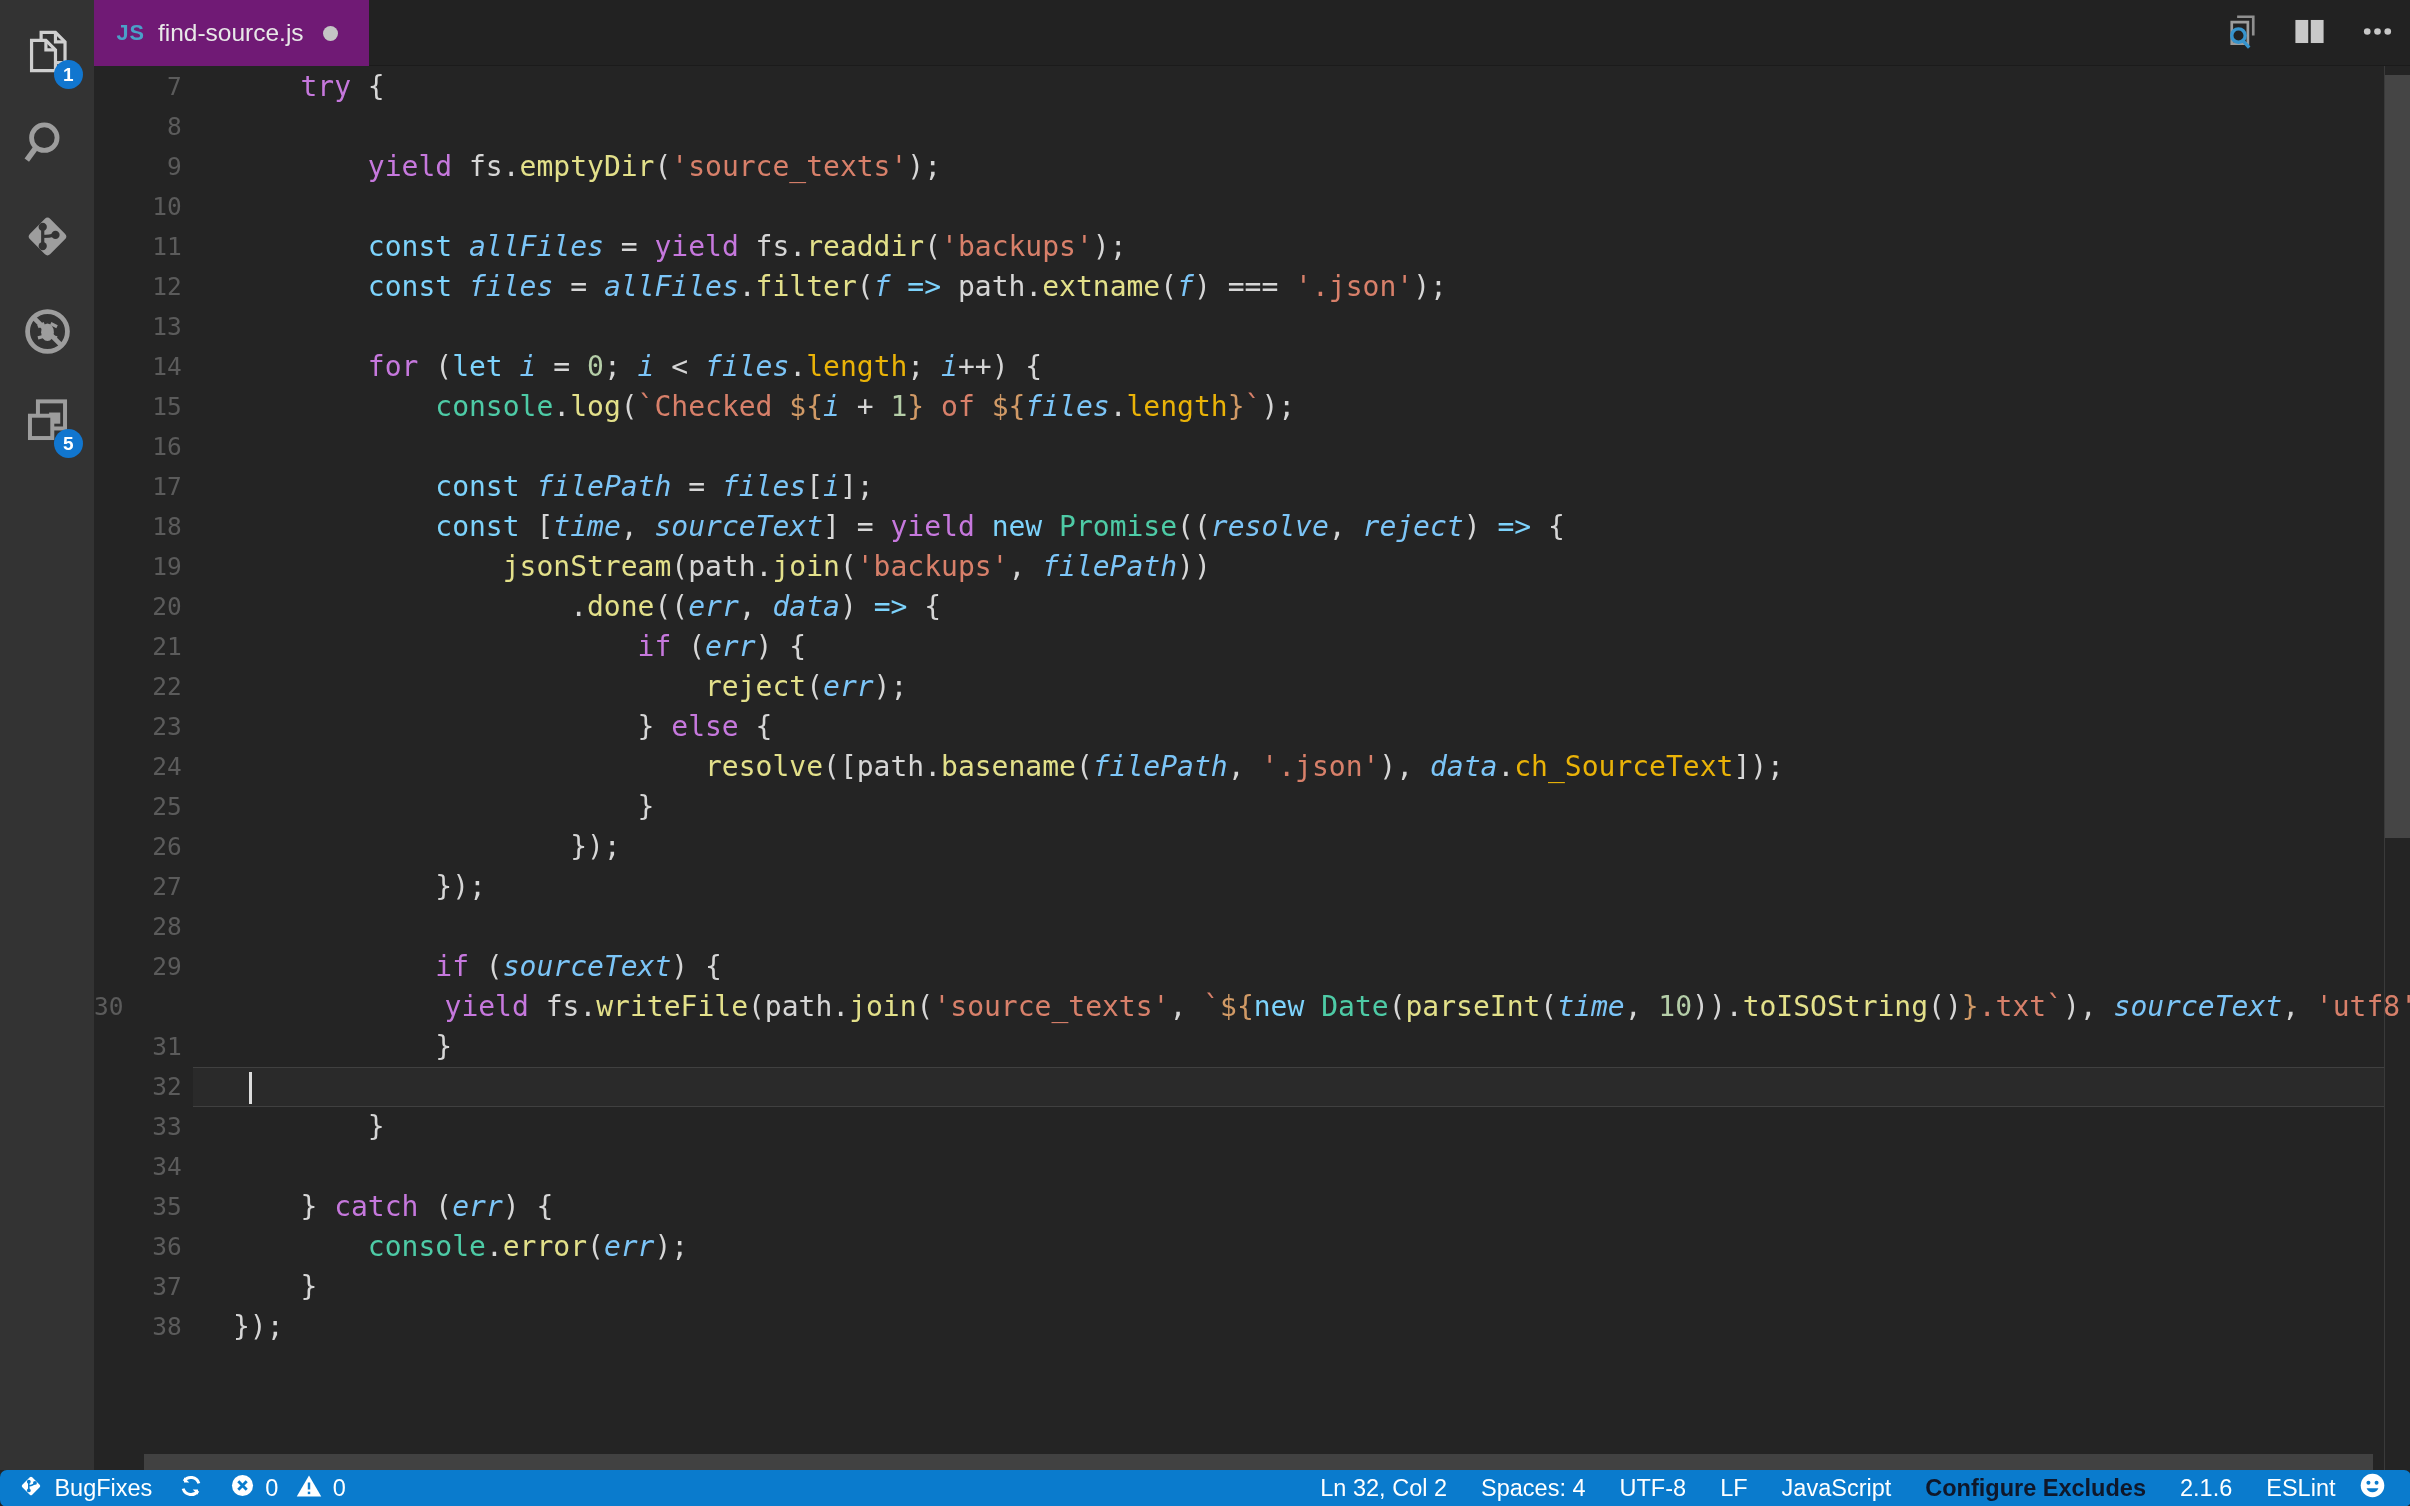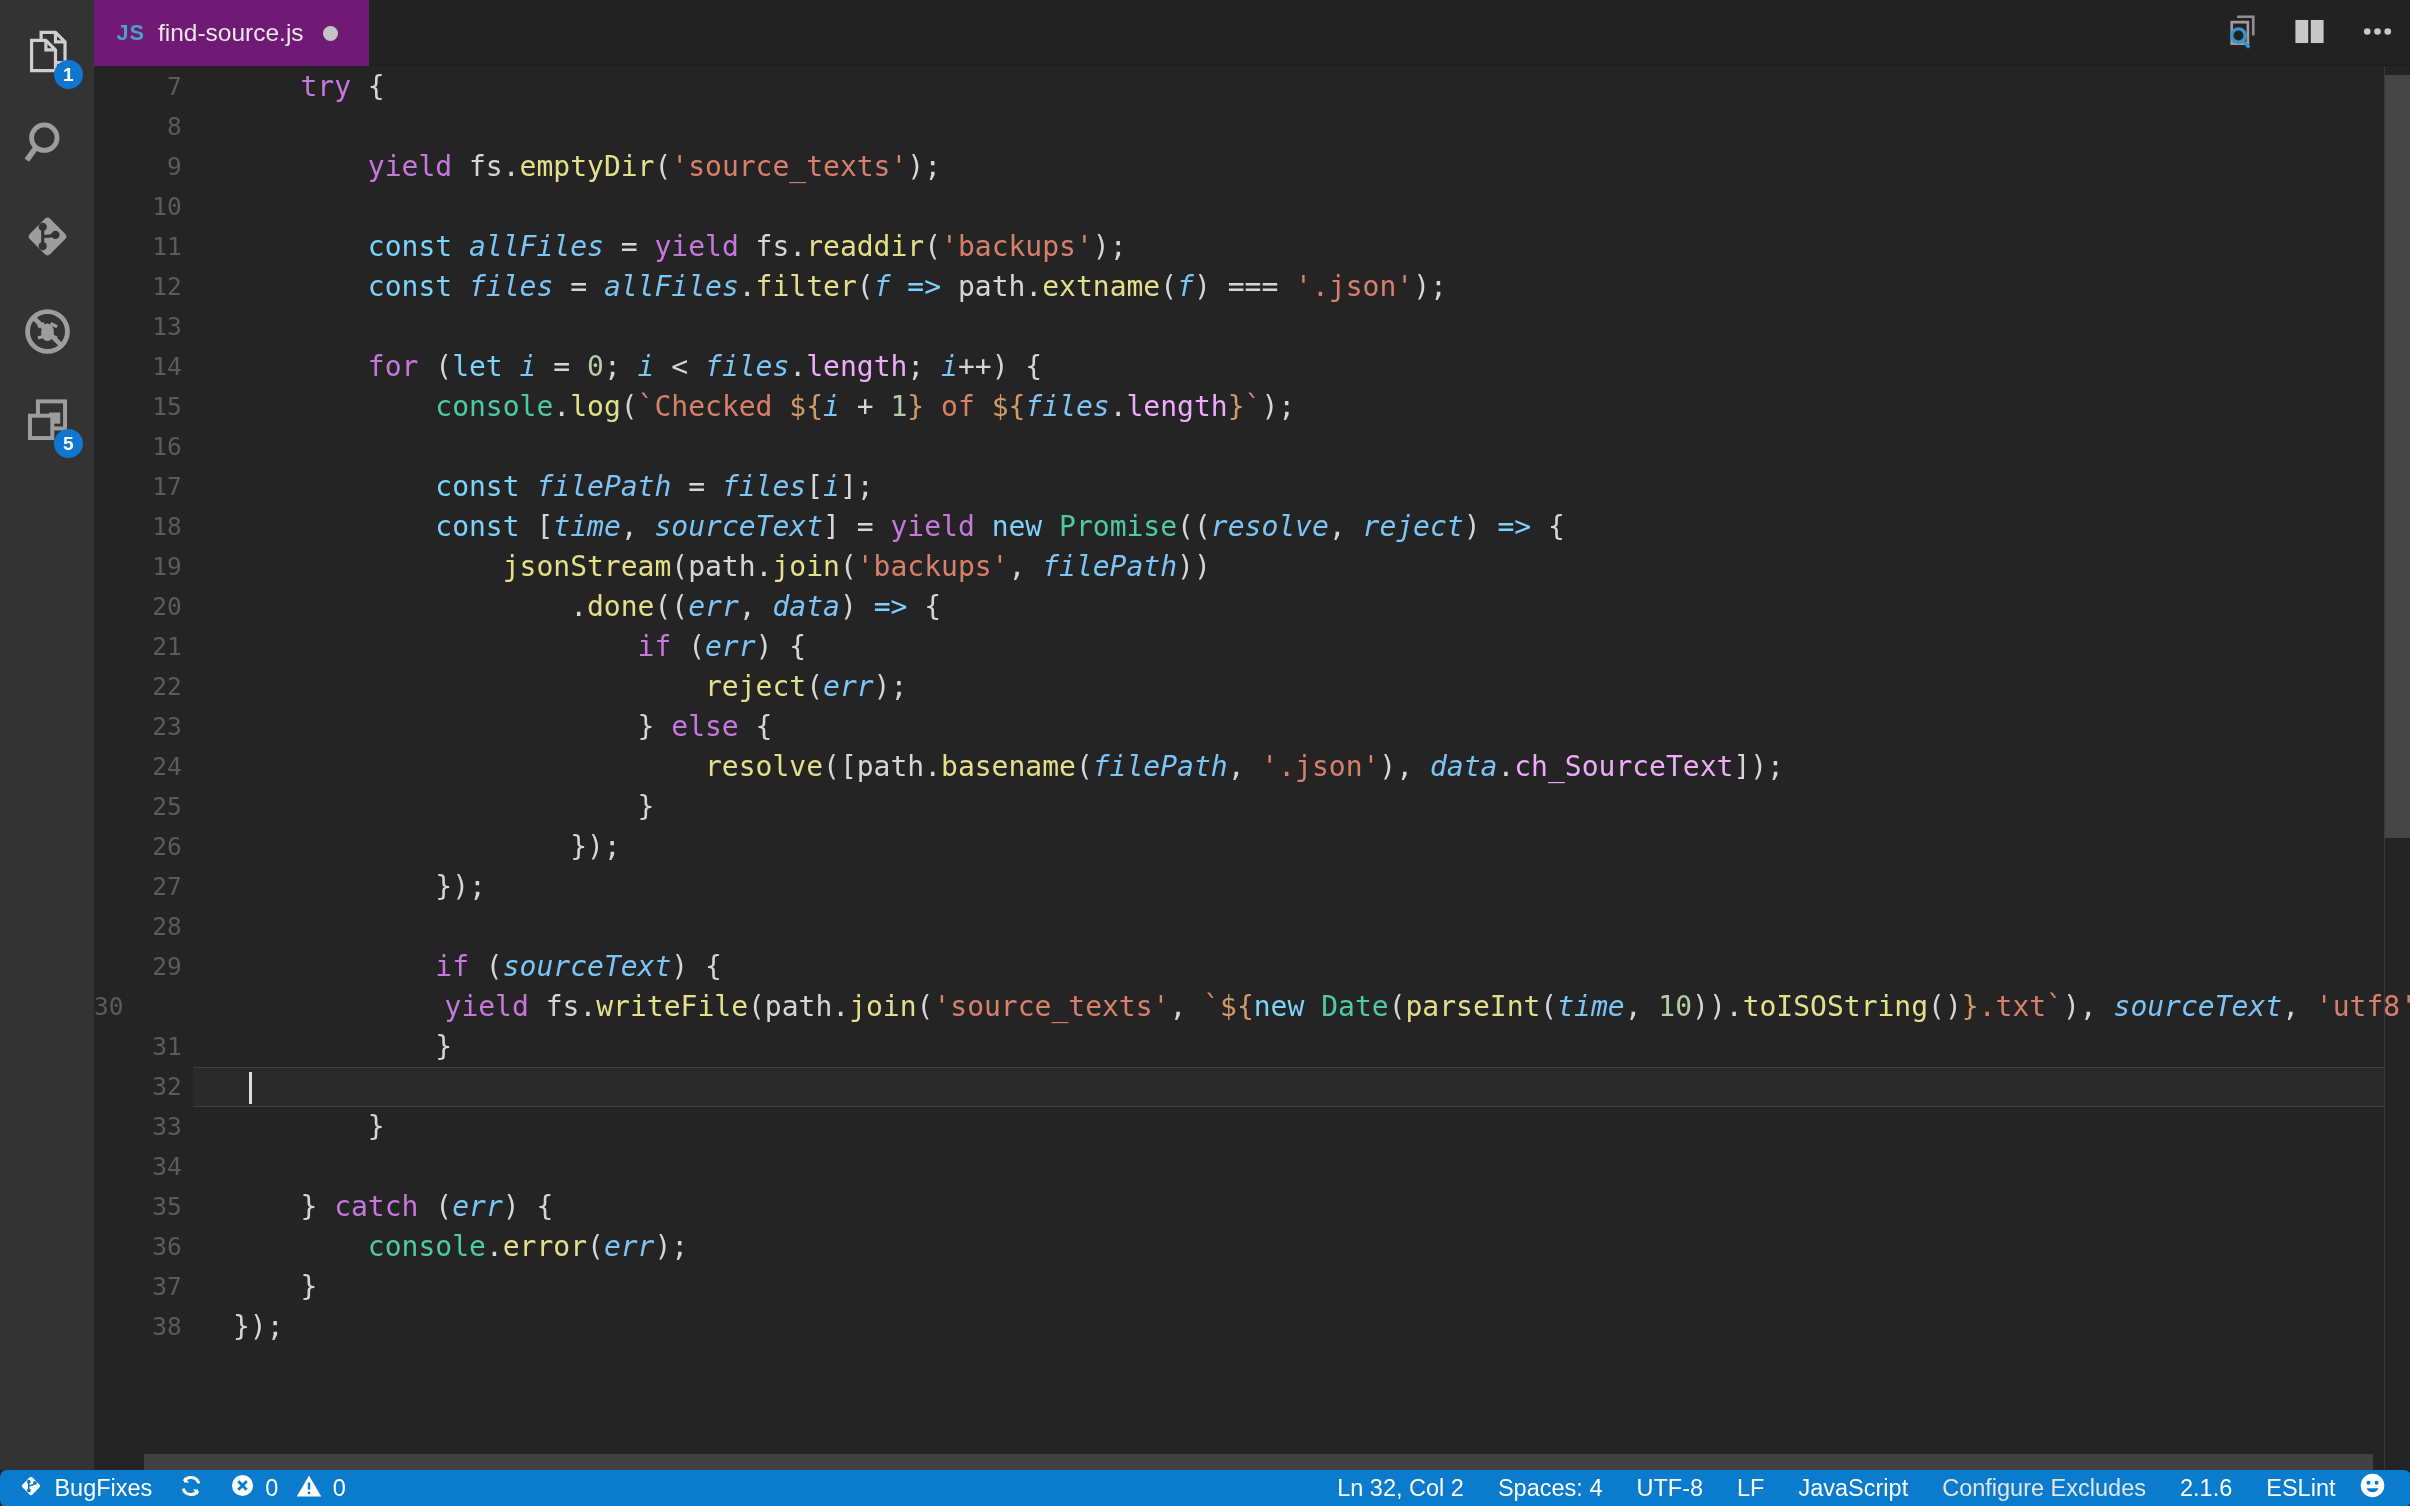--- a/index.html
+++ b/index.html
@@ -31,38 +31,38 @@
       font-family:"DejaVu Sans Mono",monospace;font-size:24.5px;line-height:40px;color:#5b5b5b;cursor:pointer;}
   .lc{flex:1;position:relative;font-family:"DejaVu Sans Mono",monospace;font-size:28px;line-height:40px;
       white-space:pre;padding-left:40px;box-sizing:border-box;cursor:text;}
   .code-row.current .lc{background:#2a2a2a;border-top:0.9px solid #404040;border-bottom:0.9px solid #404040;margin-right:25.4px;}
   .cursor{position:absolute;left:56px;top:3.8px;width:2.8px;height:32px;background:#dcdcdc;}
 
   .tk-p{color:#d6d6d6}
   .tk-k{color:#c678dd}
   .tk-s{color:#7dd3fc}
   .tk-v{color:#7cc5f7;font-style:italic}
-  .tk-pr{color:#f0abfc}
+  .tk-pr{color:#eab308}
   .tk-f{color:#e3e08a}
   .tk-st{color:#d8806a}
   .tk-n{color:#b5cea8}
   .tk-c{color:#4ecba6}
   .tk-t{color:#d19a66}
 
   .vscroll-line{position:absolute;right:25.4px;top:0;bottom:0;width:0.9px;background:#3a3a3a;}
   .vscroll-thumb{position:absolute;right:0;top:9.4px;width:25.4px;height:763px;background:#454545;cursor:pointer;}
   .hscroll-thumb{position:absolute;left:50px;bottom:0;width:2229px;height:16px;background:#414141;cursor:pointer;}
 
   
   .status-bar{position:absolute;left:0;bottom:0;width:2411px;height:37px;background:#0a7bcd;
               display:flex;align-items:center;justify-content:space-between;color:#fff;font-size:23.5px;border-radius:7px;}
   .sb-left{display:flex;align-items:center;gap:13px;padding-left:17px;}
   .sb-right{display:flex;align-items:center;gap:22px;padding-right:24.5px;}
   .sb-item{display:flex;align-items:center;gap:9.4px;cursor:pointer;white-space:nowrap;}
-  .sb-item.accent{color:#e5e5e5;}
+  .sb-item.accent{color:#0f172a;font-weight:bold;}
   .sb-gap{margin-left:11.3px;}
 </style>
 </head>
 <body>
 
 <div class="app">
 
   <div class="activity-bar">
     <div class="ab-item" style="top:17px;">
       <span>

